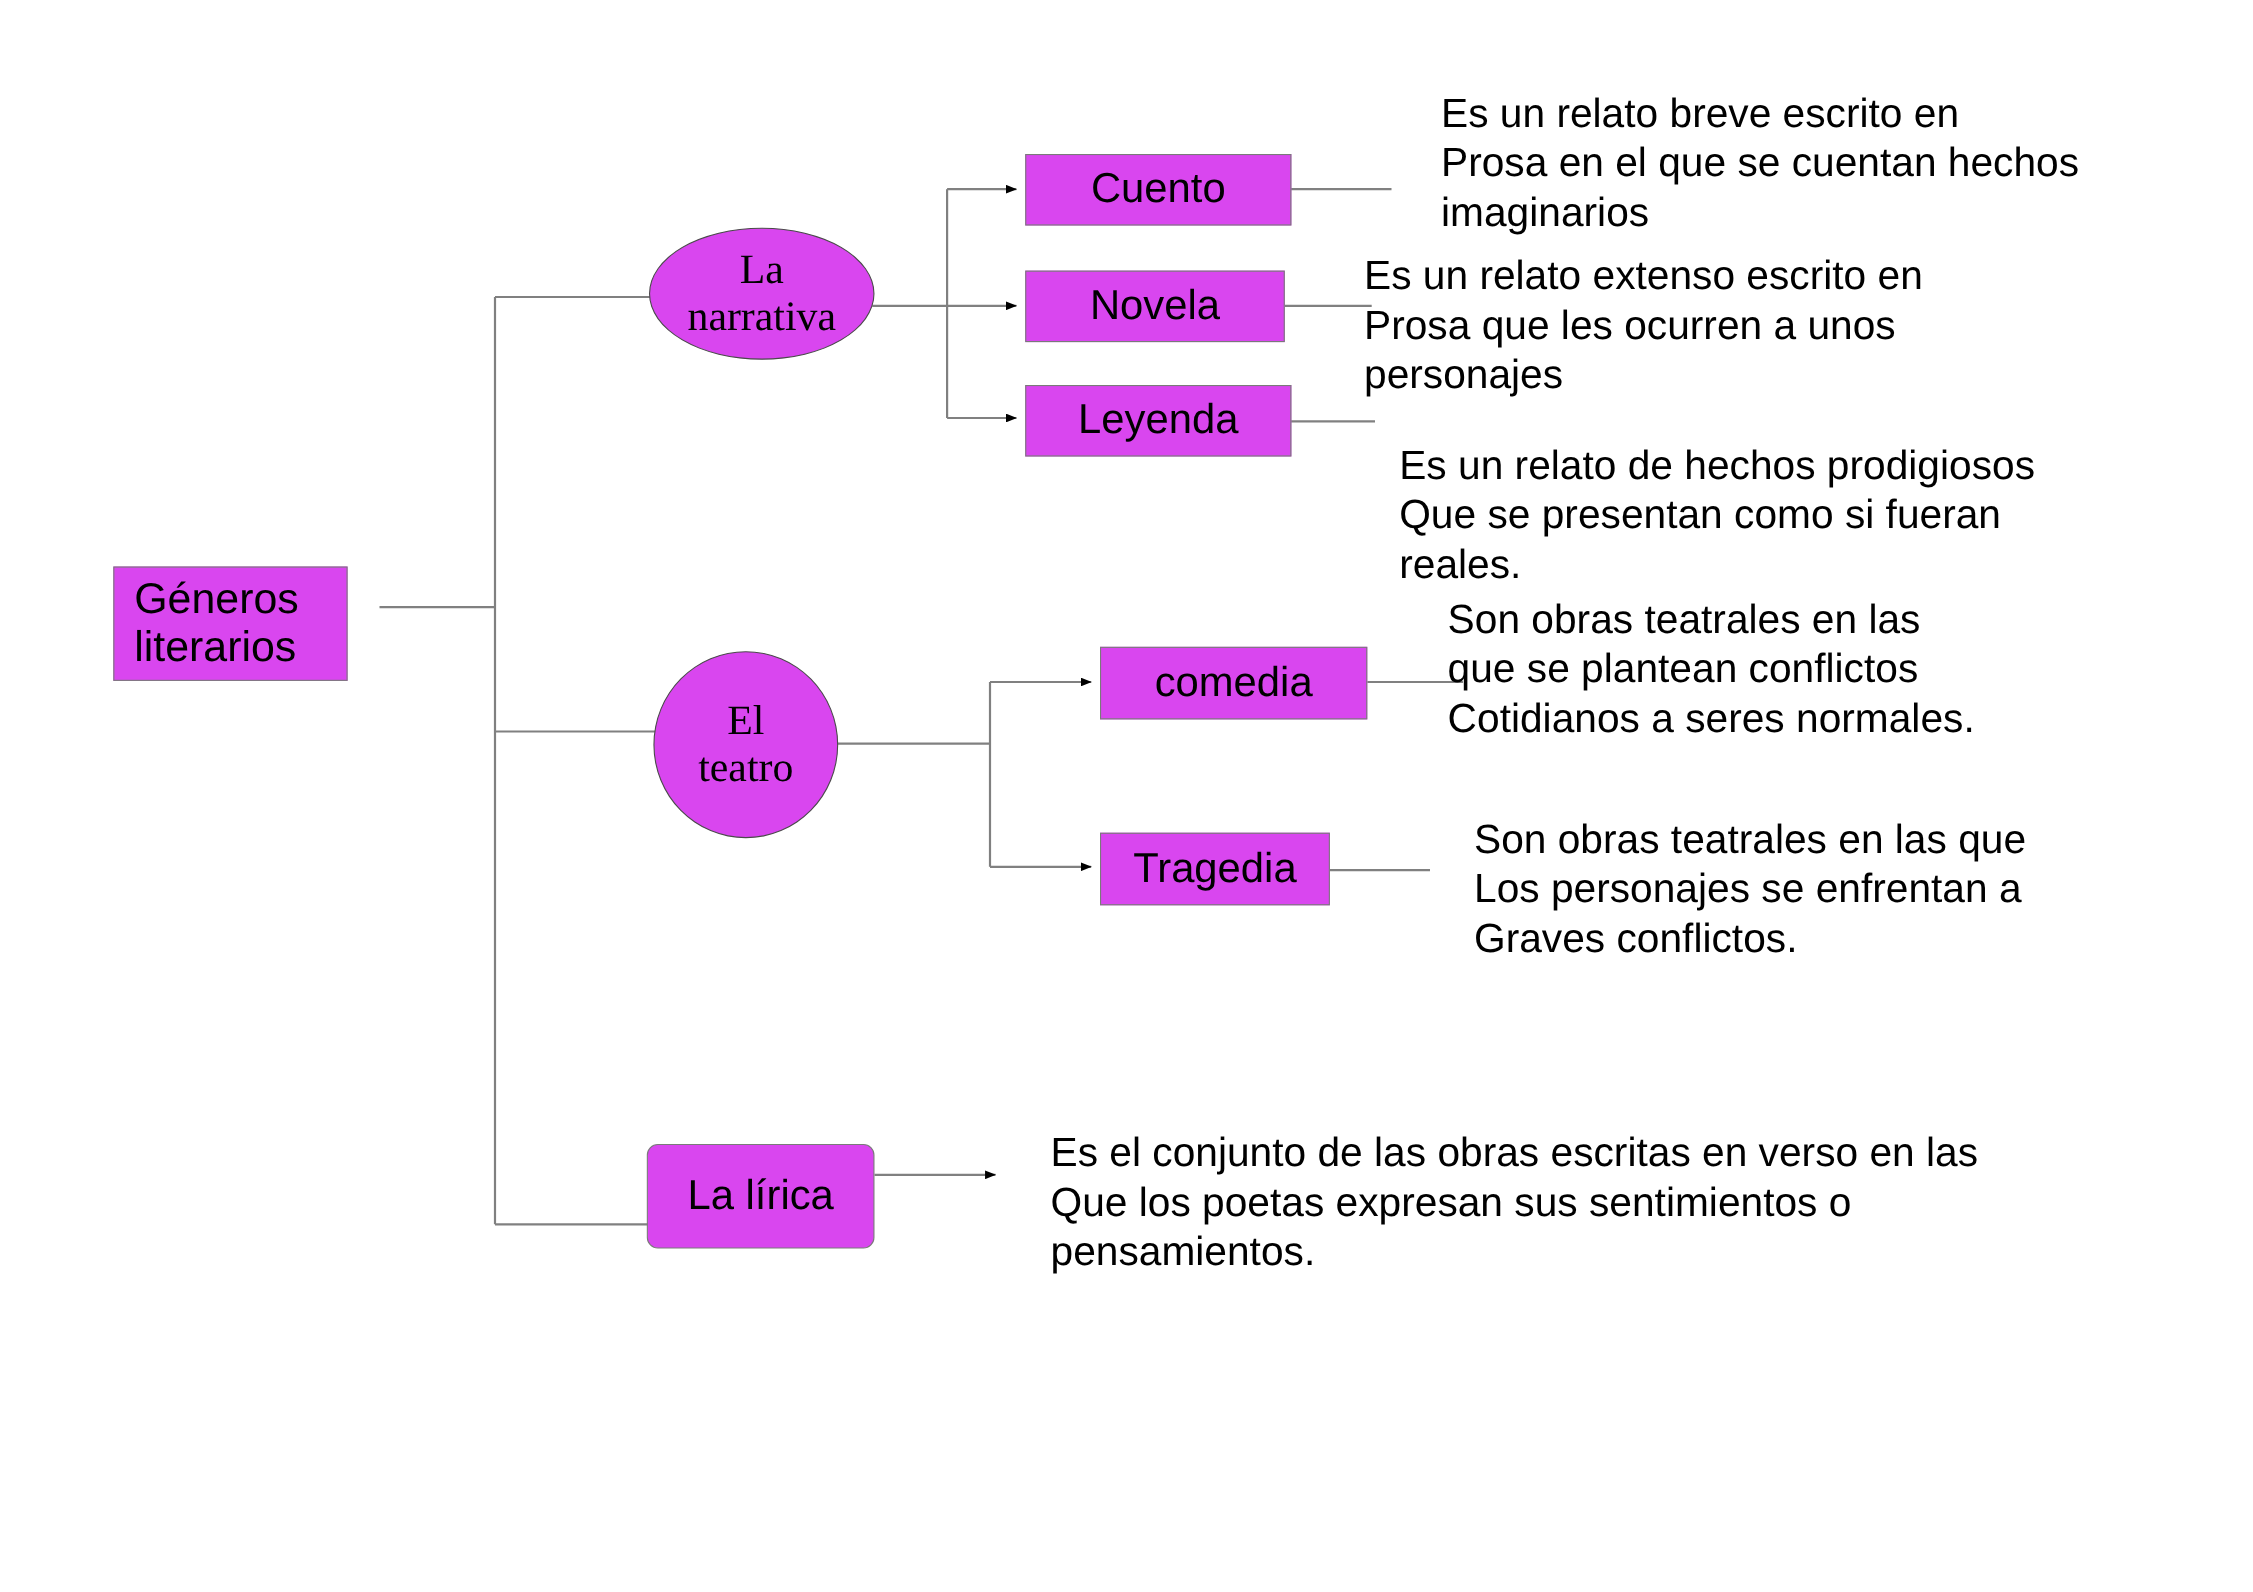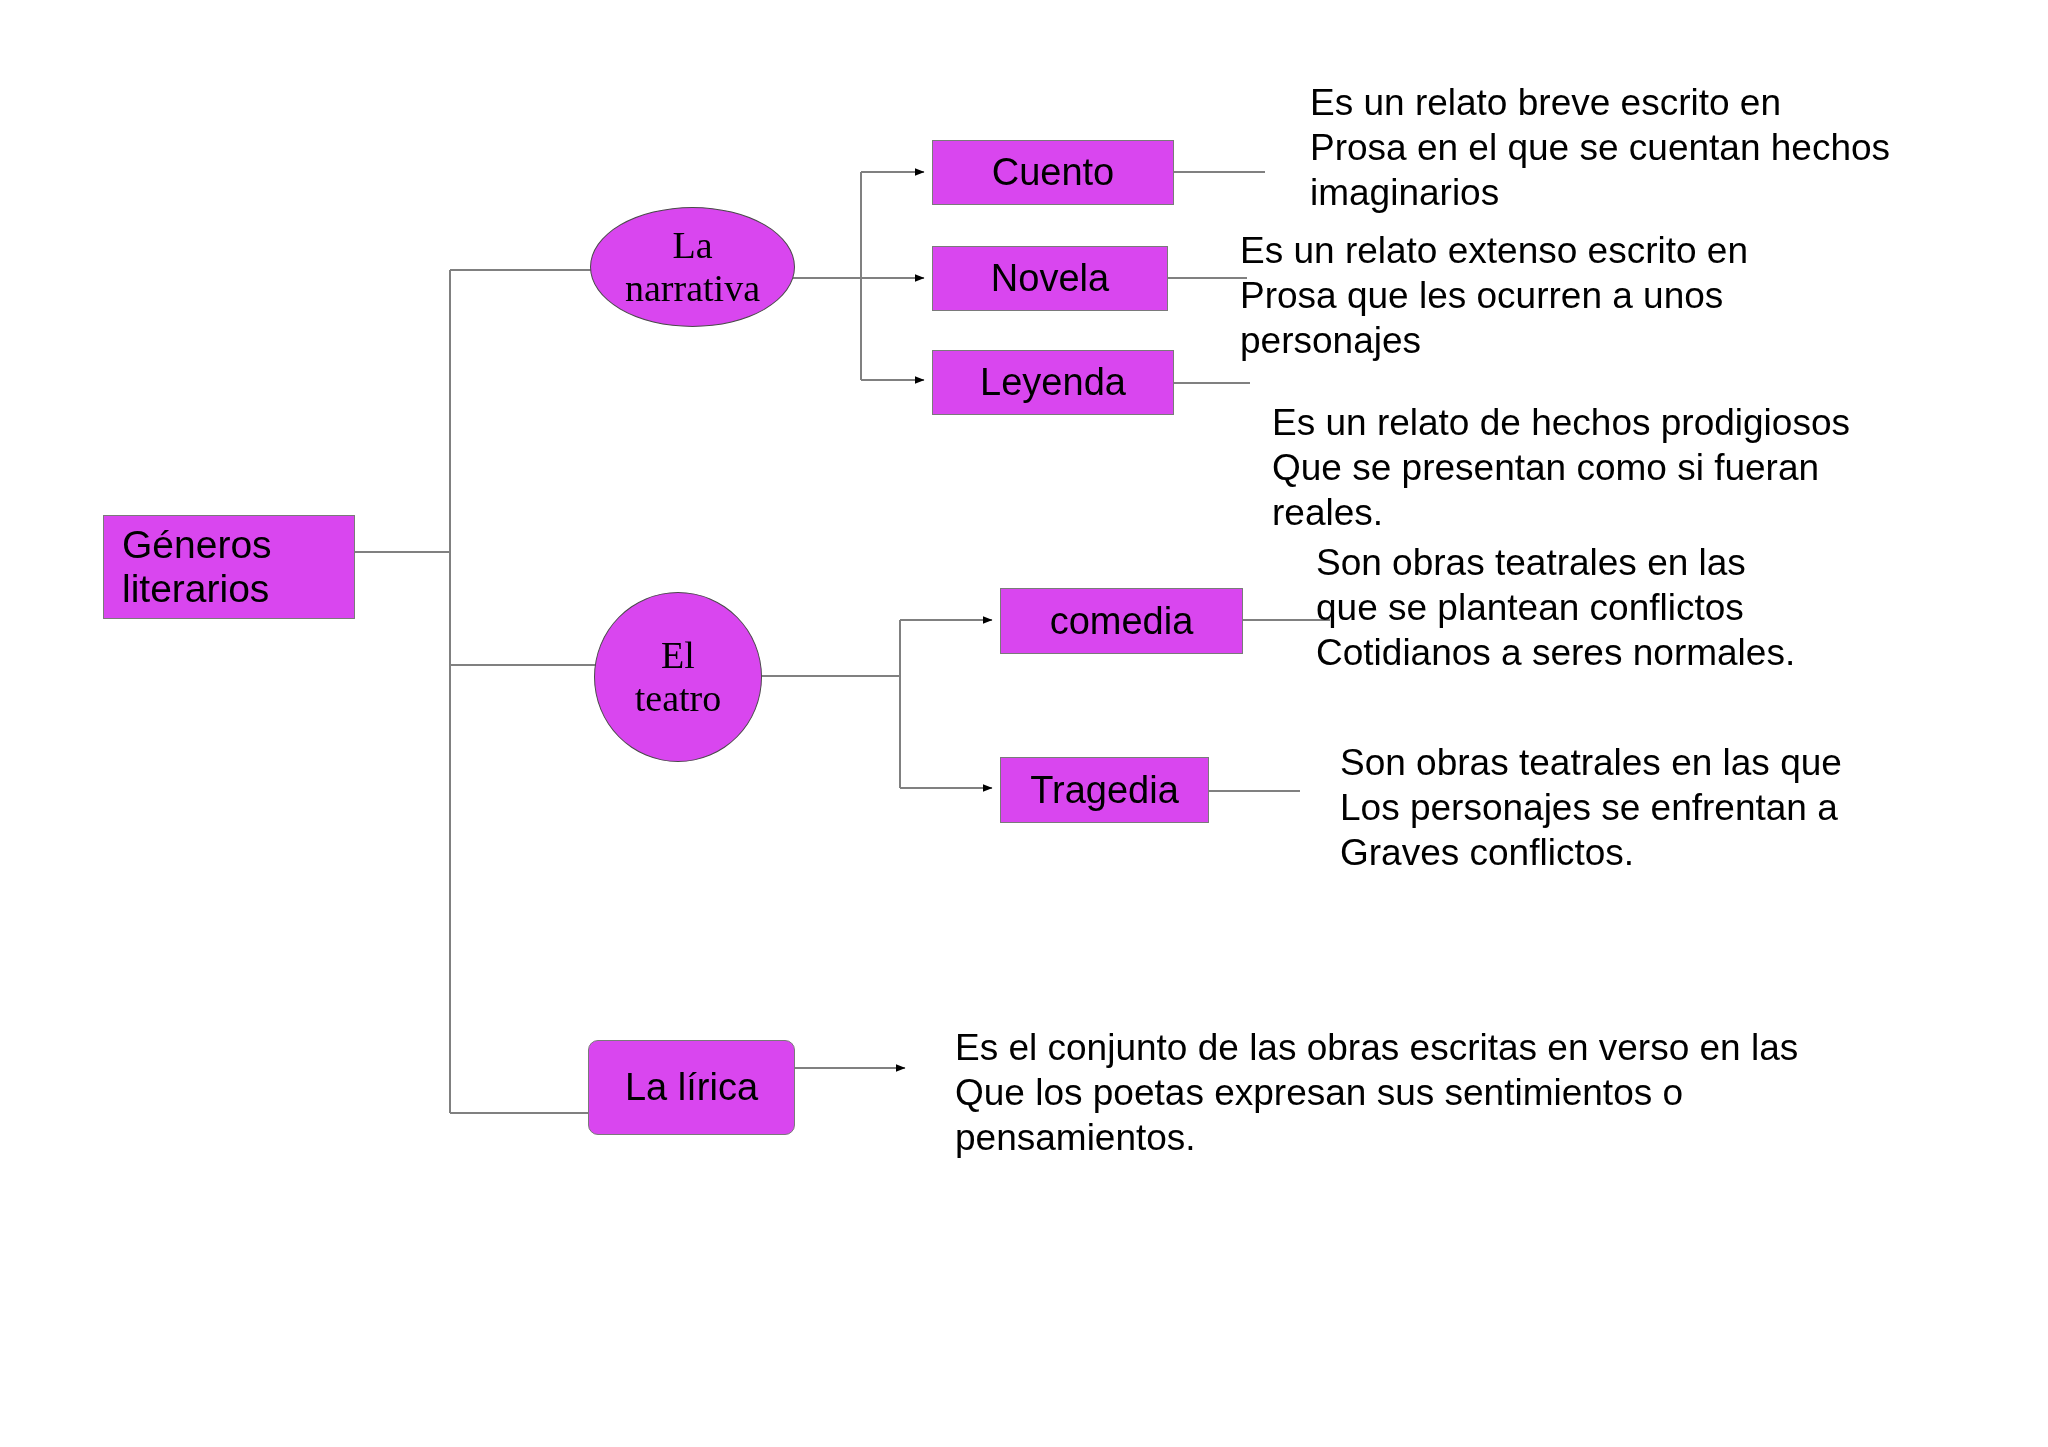--- a/index.html
+++ b/index.html
@@ -124,21 +124,21 @@
     </g>
     <g>
       <path d="M1209,791 L1300,791" stroke="#808080" stroke-width="2" fill="none"></path>
     </g>
 
     <g>
       <path d="M795,1068 L905,1068" stroke="#808080" stroke-width="2" fill="none" marker-end="url(#arrowhead)"></path>
     </g>
   </svg>
 
-  <div class="node node-root" style="left:103px; top:515px; width:252px; height:104px;">Géneros
+  <div class="node node-root" style="left:103px; top:515px; width:213px; height:104px;">Géneros
 literarios</div>
 
   <div class="node node-branch ellipse" style="left:590px; top:207px; width:205px; height:120px;">La
 narrativa</div>
 
   <div class="node node-leaf" style="left:932px; top:140px; width:242px; height:65px;">Cuento</div>
 
   <div class="node node-leaf" style="left:932px; top:246px; width:236px; height:65px;">Novela</div>
 
   <div class="node node-leaf" style="left:932px; top:350px; width:242px; height:65px;">Leyenda</div>

